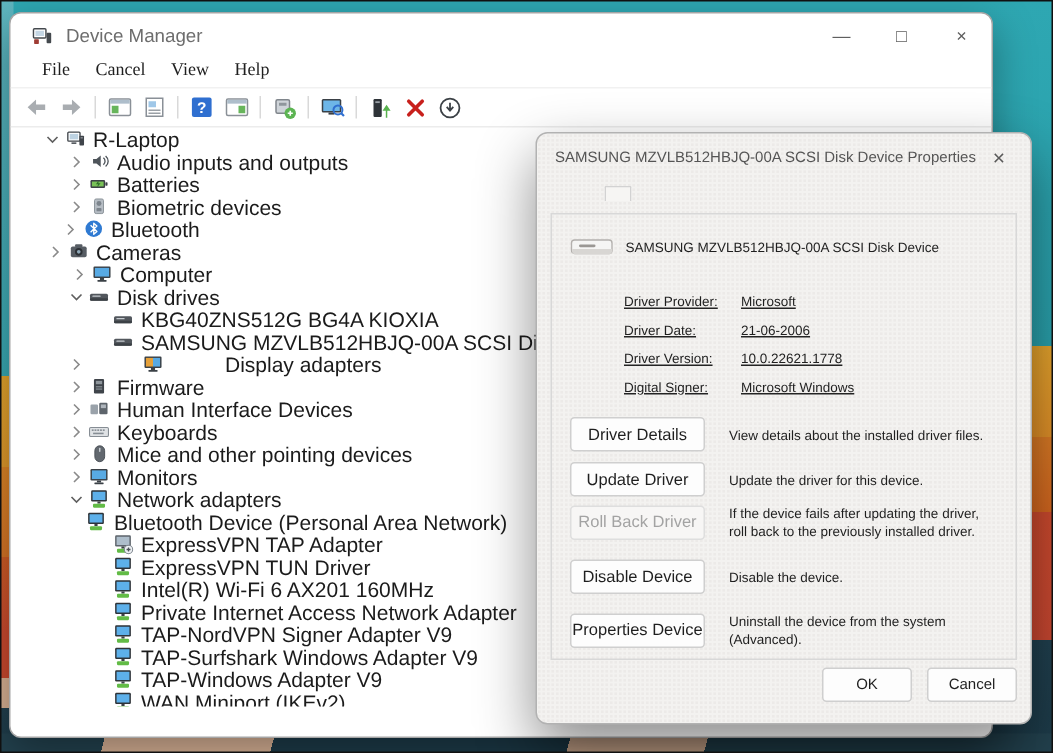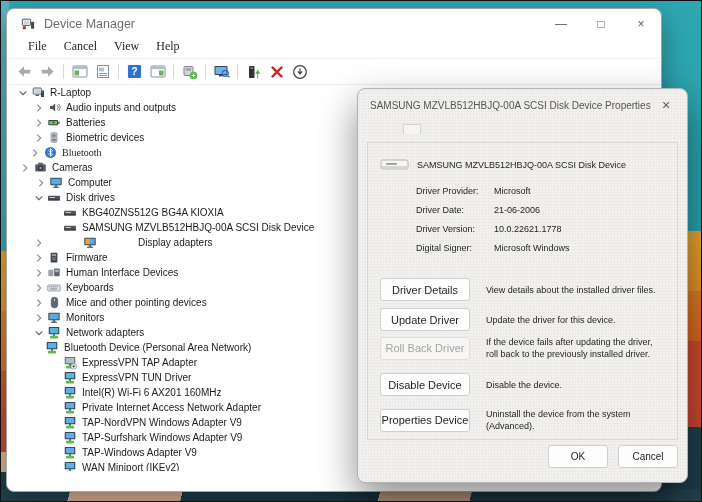--- a/index.html
+++ b/index.html
@@ -23,40 +23,40 @@
   .dm-titlebar{height:30px;display:flex;align-items:center;padding:0 6px 0 14px;}
   .dm-app-icon{width:14px;height:14px;display:flex;align-items:center;justify-content:center;}
   .dm-title{font-size:12.5px;color:#6d6d6d;margin-left:9px;flex:1;}
   .win-controls{display:flex;gap:16px;margin-right:2px;}
   .win-btn{width:24px;height:22px;display:flex;align-items:center;justify-content:center;color:#5f5f5f;font-size:12px;}
   .dm-menubar{height:19px;display:flex;gap:17px;padding-left:21px;font-size:12px;color:#1f1f1f;align-items:flex-start;font-family:Liberation Serif, serif;}
   .dm-menu-item{cursor:default;}
   .dm-toolbar{height:25px;display:flex;align-items:center;padding-left:7px;gap:2px;border-top:1px solid #f1f1f1;border-bottom:1px solid #ececec;}
   .tb-icon{width:21px;height:21px;display:flex;align-items:center;justify-content:center;}
   .tb-sep{width:1px;height:15px;background:#d9d9d9;margin:0 3px;}
-  .dm-tree{position:absolute;left:0;top:76px;right:2px;height:386px;overflow:hidden;font-size:10px;color:#1b1b1b;}
+  .dm-tree{position:absolute;left:12px;top:76px;right:2px;height:386px;overflow:hidden;font-size:14px;color:#1b1b1b;}
   .tree-row{height:15px;display:flex;align-items:center;white-space:nowrap;}
   .chev{width:12px;height:12px;display:flex;align-items:center;justify-content:center;margin-right:2px;flex:none;}
   .ticon{width:14px;height:14px;display:flex;align-items:center;justify-content:center;margin-right:5px;flex:none;}
   .tlabel{white-space:nowrap;}
   
   .dialog{position:absolute;left:357px;top:88px;width:329px;height:393px;background:#f3f2f0;
     background-image:radial-gradient(rgba(110,100,90,0.055) 1px,transparent 1.1px);background-size:3px 3px;
     border:1px solid #b2b2b2;border-radius:8px;box-shadow:0 16px 38px rgba(0,0,0,.45);z-index:2;color:#242424;}
   .dlg-titlebar{height:32px;display:flex;align-items:center;padding:0 8px 0 12px;}
   .dlg-title{font-size:10px;color:#555;flex:1;white-space:nowrap;overflow:hidden;}
   .dlg-close{width:26px;height:22px;display:flex;align-items:center;justify-content:center;color:#5a5a5a;font-size:14px;}
   .dlg-tabs{position:absolute;left:9px;top:35px;display:flex;align-items:flex-end;z-index:3;}
   .tab{padding:2px 6px 3px;font-size:10px;color:#1c1c1c;}
   .tab.active{background:#f6f5f3;border:1px solid #d2d2d2;border-bottom:none;padding:4px 8px 5px;margin-bottom:-1px;border-radius:1px 1px 0 0;}
   .tab-page{position:absolute;left:9px;top:53px;width:309px;height:296px;border:1px solid #d8d8d8;}
   .device-header{position:absolute;left:12px;top:12px;display:flex;align-items:center;}
   .device-icon{width:30px;height:19px;flex:none;}
   .device-name{margin-left:7px;font-size:9px;color:#1f1f1f;white-space:nowrap;}
-  .fields{position:absolute;left:48px;top:38px;}
+  .fields{position:absolute;left:48px;top:48px;text-decoration:underline;}
   .field-row{display:flex;height:19px;align-items:center;font-size:9px;}
   .field-label{width:78px;color:#1f1f1f;}
   .field-value{color:#1f1f1f;}
   .actions .action-row{position:absolute;left:12px;width:288px;display:flex;align-items:center;}
   .actions .action-row:nth-of-type(1){top:135px;}
   .actions .action-row:nth-of-type(2){top:165px;}
   .actions .action-row:nth-of-type(3){top:193px;}
   .actions .action-row:nth-of-type(4){top:230px;}
   .actions .action-row:nth-of-type(5){top:265px;}
   .action-btn{width:88px;height:21px;flex:none;background:#fdfdfd;border:1px solid #cfcfcf;border-radius:3px;
@@ -237,21 +237,21 @@
         </span>
         <span class="ticon">
           <svg width="12" height="13" viewBox="0 0 16 16">
             <rect x="4" y="1.5" width="8" height="13" rx="1.5" fill="#b6bdc4" stroke="#868d94" stroke-width="0.8"></rect>
             <circle cx="8" cy="5.5" r="2.2" fill="#7d858d"></circle>
             <rect x="5.8" y="9.5" width="4.4" height="3" rx="0.8" fill="#7d858d"></rect>
           </svg>
         </span>
         <span class="tlabel">Biometric devices</span>
       </div>
-      <div class="tree-row" style="padding-left: 22px; font-family: Liberation Serif, serif;">
+      <div class="tree-row" style="padding-left: 22px;">
         <span class="chev">
           <svg width="10" height="10" viewBox="0 0 12 12">
             <path d="M4 2l4 4-4 4" fill="none" stroke="#8a8a8a" stroke-width="1.3"></path>
           </svg>
         </span>
         <span class="ticon">
           <svg width="13" height="13" viewBox="0 0 16 16">
             <circle cx="8" cy="8" r="6.8" fill="#2f7ad2"></circle>
             <path d="M5.4 5.2l5.2 5-2.6 2.4V3.4L10.6 5.8l-5.2 5" fill="none" stroke="#ffffff" stroke-width="1.1" stroke-linejoin="round"></path>
           </svg>
@@ -507,21 +507,21 @@
       <div class="tree-row" style="padding-left: 42px;">
         <span class="chev"></span>
         <span class="ticon">
           <svg width="14" height="14" viewBox="0 0 16 16">
             <rect x="2" y="1" width="12" height="8.5" rx="1" fill="#2e3338"></rect>
             <rect x="3.1" y="2.1" width="9.8" height="6.3" fill="#5db0ea"></rect>
             <rect x="6.8" y="9.5" width="2.4" height="1.6" fill="#3c4146"></rect>
             <rect x="3.4" y="11.2" width="9.2" height="3" rx="0.8" fill="#62bb46"></rect>
           </svg>
         </span>
-        <span class="tlabel">TAP-NordVPN Windows Adapter V9</span>
+        <span class="tlabel">TAP-NordVPN Signer Adapter V9</span>
       </div>
       <div class="tree-row" style="padding-left: 42px;">
         <span class="chev"></span>
         <span class="ticon">
           <svg width="14" height="14" viewBox="0 0 16 16">
             <rect x="2" y="1" width="12" height="8.5" rx="1" fill="#2e3338"></rect>
             <rect x="3.1" y="2.1" width="9.8" height="6.3" fill="#5db0ea"></rect>
             <rect x="6.8" y="9.5" width="2.4" height="1.6" fill="#3c4146"></rect>
             <rect x="3.4" y="11.2" width="9.2" height="3" rx="0.8" fill="#62bb46"></rect>
           </svg>

